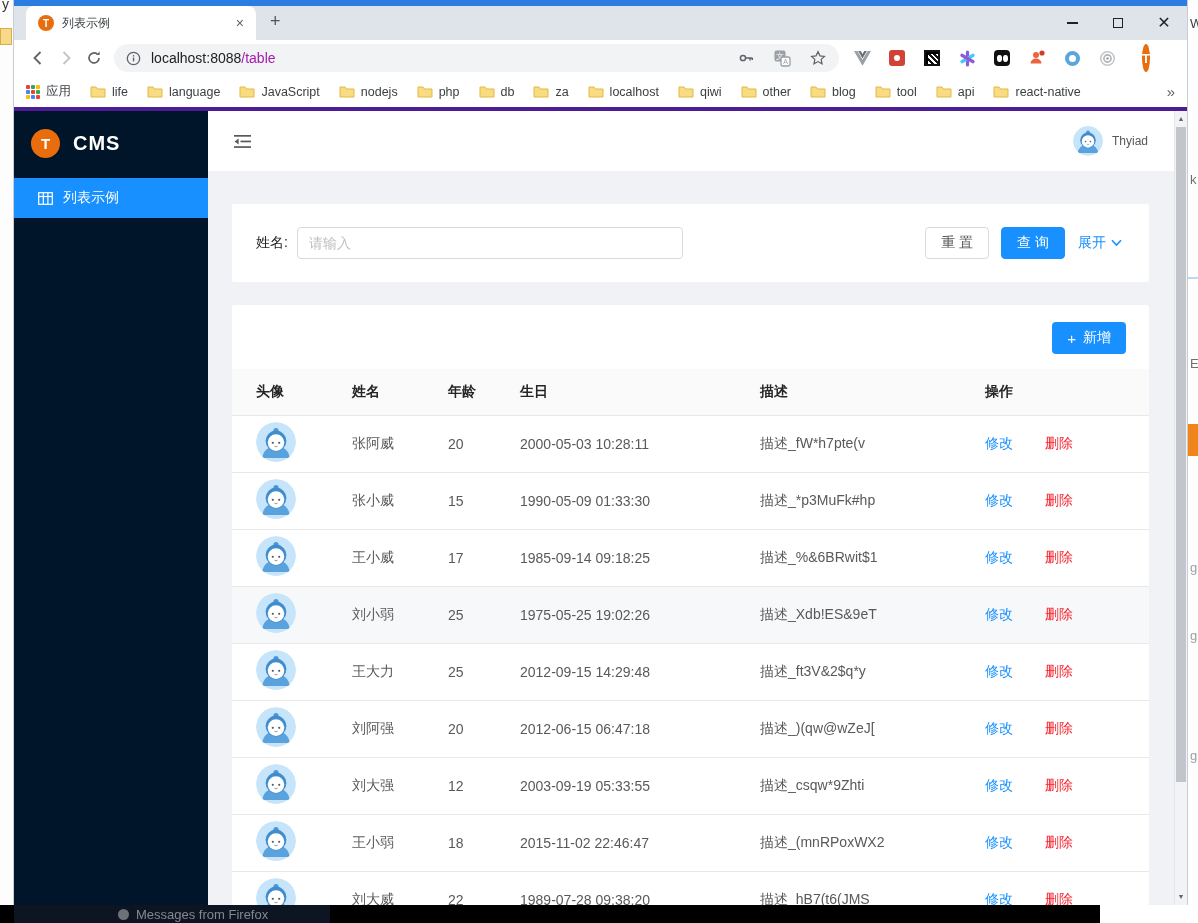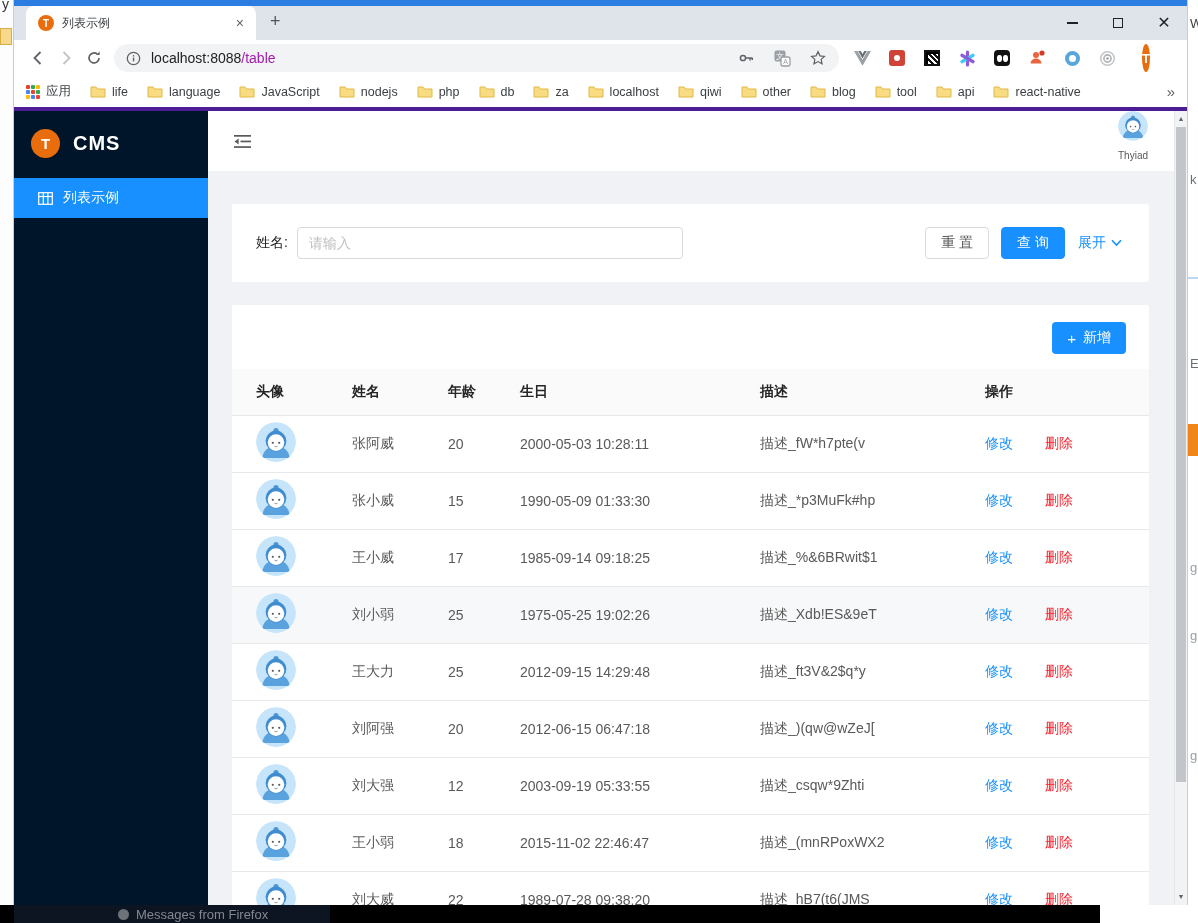--- a/index.html
+++ b/index.html
@@ -66,21 +66,21 @@
   
   .page { position:absolute; top:111px; left:0; width:1173px; height:794px; background:#f0f2f5; overflow:hidden; }
   .sidebar { position:absolute; left:0; top:0; width:194px; height:100%; background:#001529; }
   .logo { height:64px; display:flex; align-items:center; padding-left:17px; }
   .logo-circle { width:29px; height:29px; border-radius:50%; background:#e96d0d; color:#fff; display:flex; align-items:center; justify-content:center; font-weight:bold; font-size:15px; }
   .logo-text { color:#fff; font-size:20px; font-weight:bold; margin-left:13px; letter-spacing:1px; }
   .menu-item { margin-top:3px; height:40px; background:#1890ff; color:#fff; display:flex; align-items:center; padding-left:24px; font-size:14px; gap:10px; }
 
   .pheader { position:absolute; left:194px; top:0; width:966px; height:60px; background:#fff; }
   .fold { position:absolute; left:26px; top:23px; }
-  .huser { position:absolute; right:26px; top:0; height:60px; display:flex; align-items:center; gap:9px; color:#595959; font-size:10px;flex-direction:column; }
+  .huser { position:absolute; right:26px; top:0; height:60px; display:flex; align-items:center; gap:9px; color:#595959; font-size:12px; }
   .cavatar { display:inline-block; border-radius:50%; overflow:hidden; flex:none; }
   .cavatar svg { display:block; width:100%; height:100%; }
   .cavatar-30 { width:30px; height:30px; }
   .cavatar-40 { width:40px; height:40px; }
 
   .card { position:absolute; background:#fff; border-radius:2px; }
   .card-search { left:218px; top:93px; width:917px; height:78px; }
   .fitem { position:absolute; left:24px; top:23px; height:32px; display:flex; align-items:center; color:#262626; }
   .finput { width:386px; height:32px; border:1px solid #d9d9d9; border-radius:4px; padding:0 11px; font-size:14px; color:#595959; margin-left:9px; outline:none; font-family:"Liberation Sans", sans-serif; }
   .finput::placeholder { color:#bfbfbf; }

